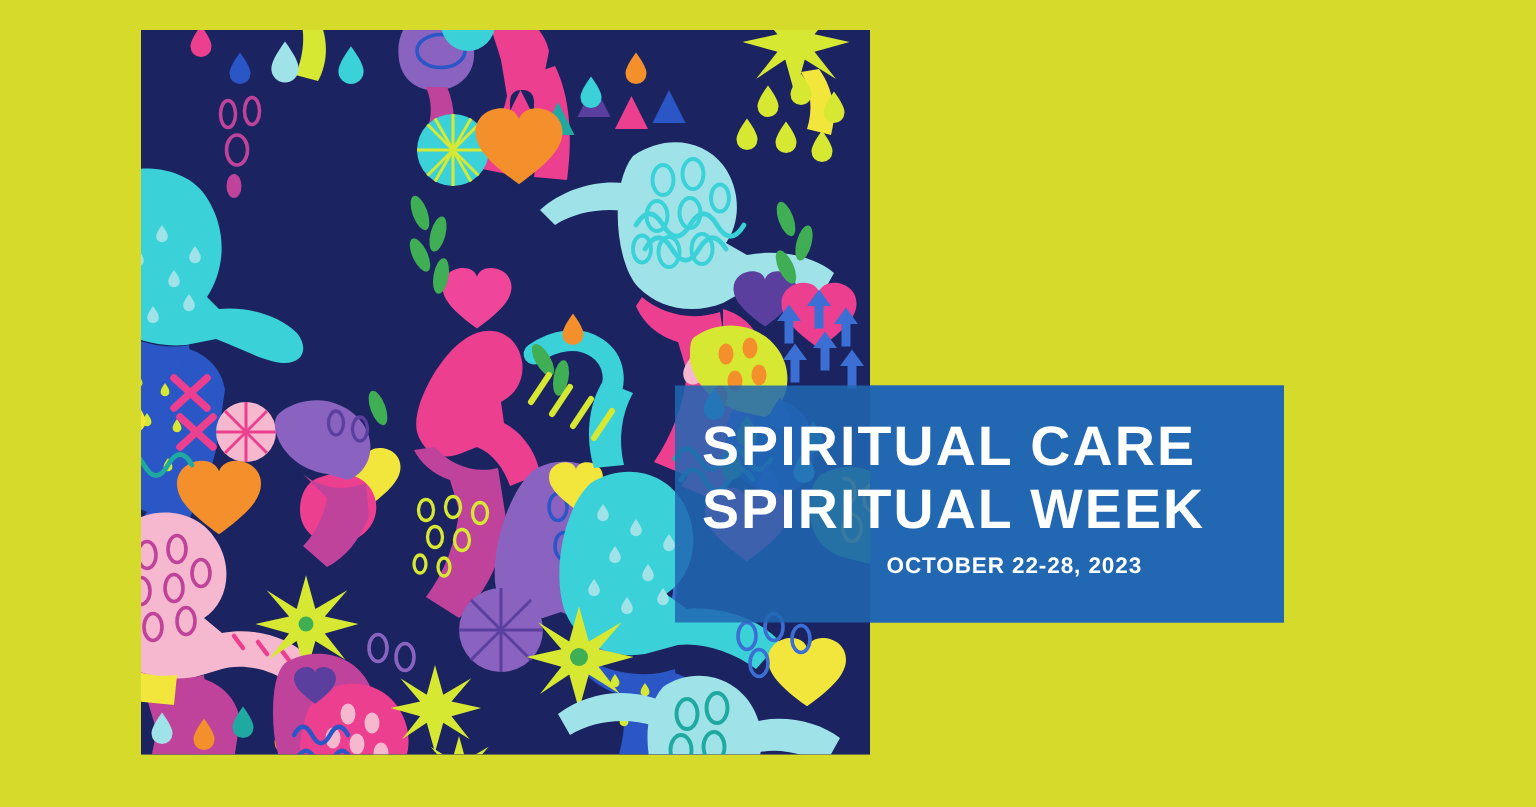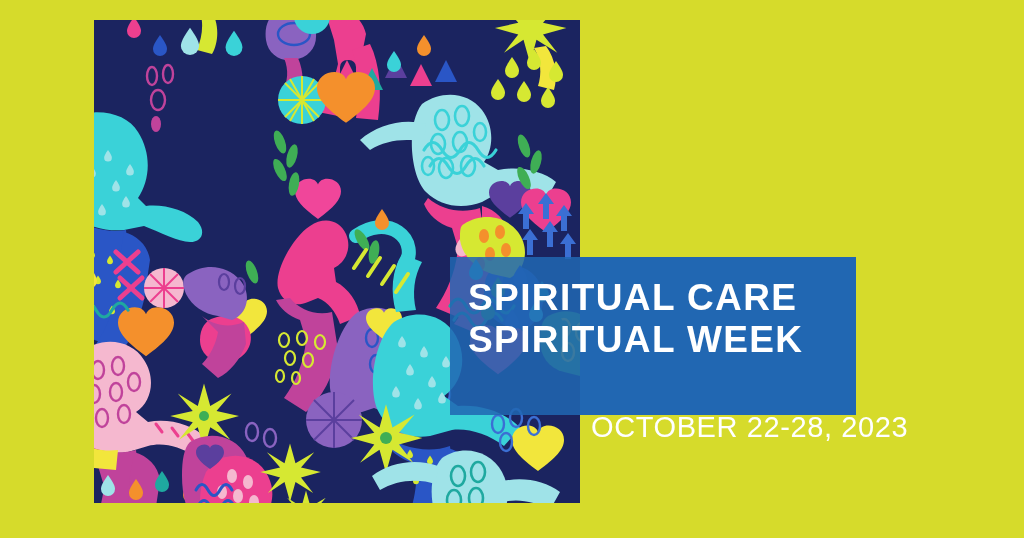--- a/index.html
+++ b/index.html
@@ -64,26 +64,25 @@
     white-space: nowrap;
     line-height: 1;
   }
   #title-line-1 { top: 22px; }
   #title-line-2 { top: 64px; }
   #date-line {
     position: absolute;
     left: 141px;
     top: 113px;
     color: #ffffff;
-    font-weight: 400;
-    font-size: 29px;
+    font-weight: 700;
+    font-size: 15px;
     letter-spacing: 0.6px;
     white-space: nowrap;
     line-height: 1;
-    margin-top: 43px;
   }
 </style>
 </head>
 <body>
 
 <div id="poster">
 
   <div id="art-panel">
     <svg id="art-svg" viewBox="0 0 486 483" preserveAspectRatio="xMidYMid slice">
       <defs>

